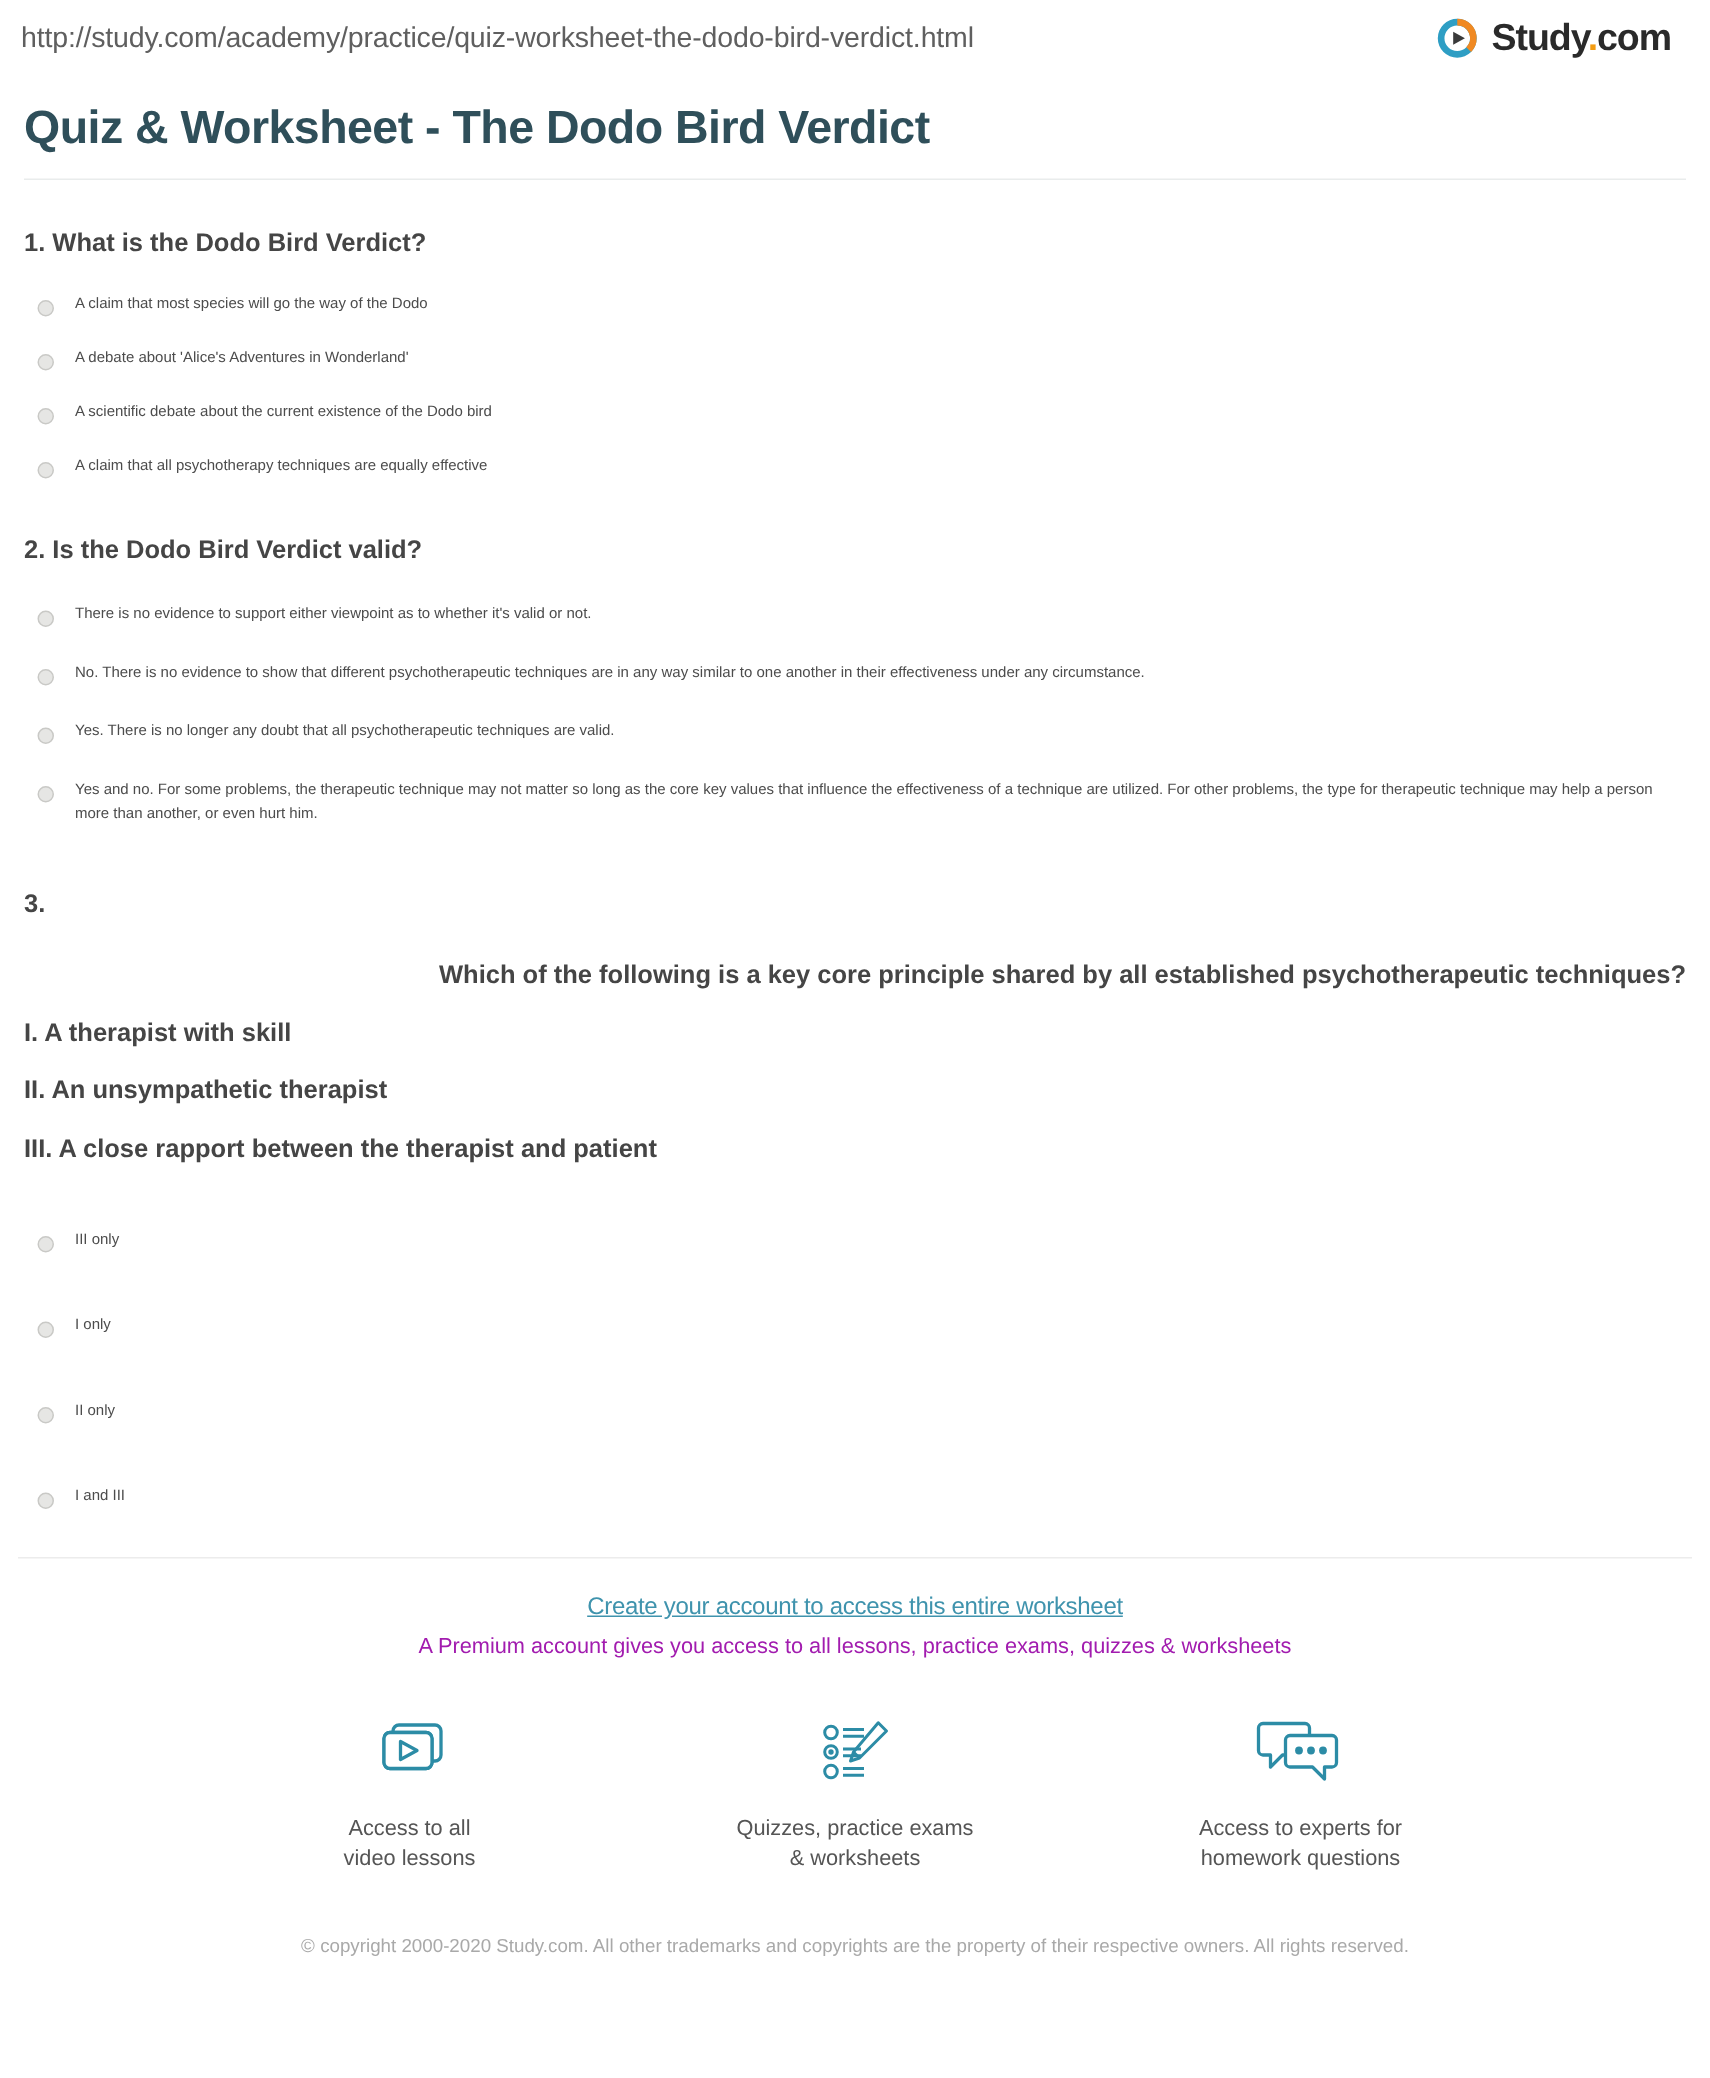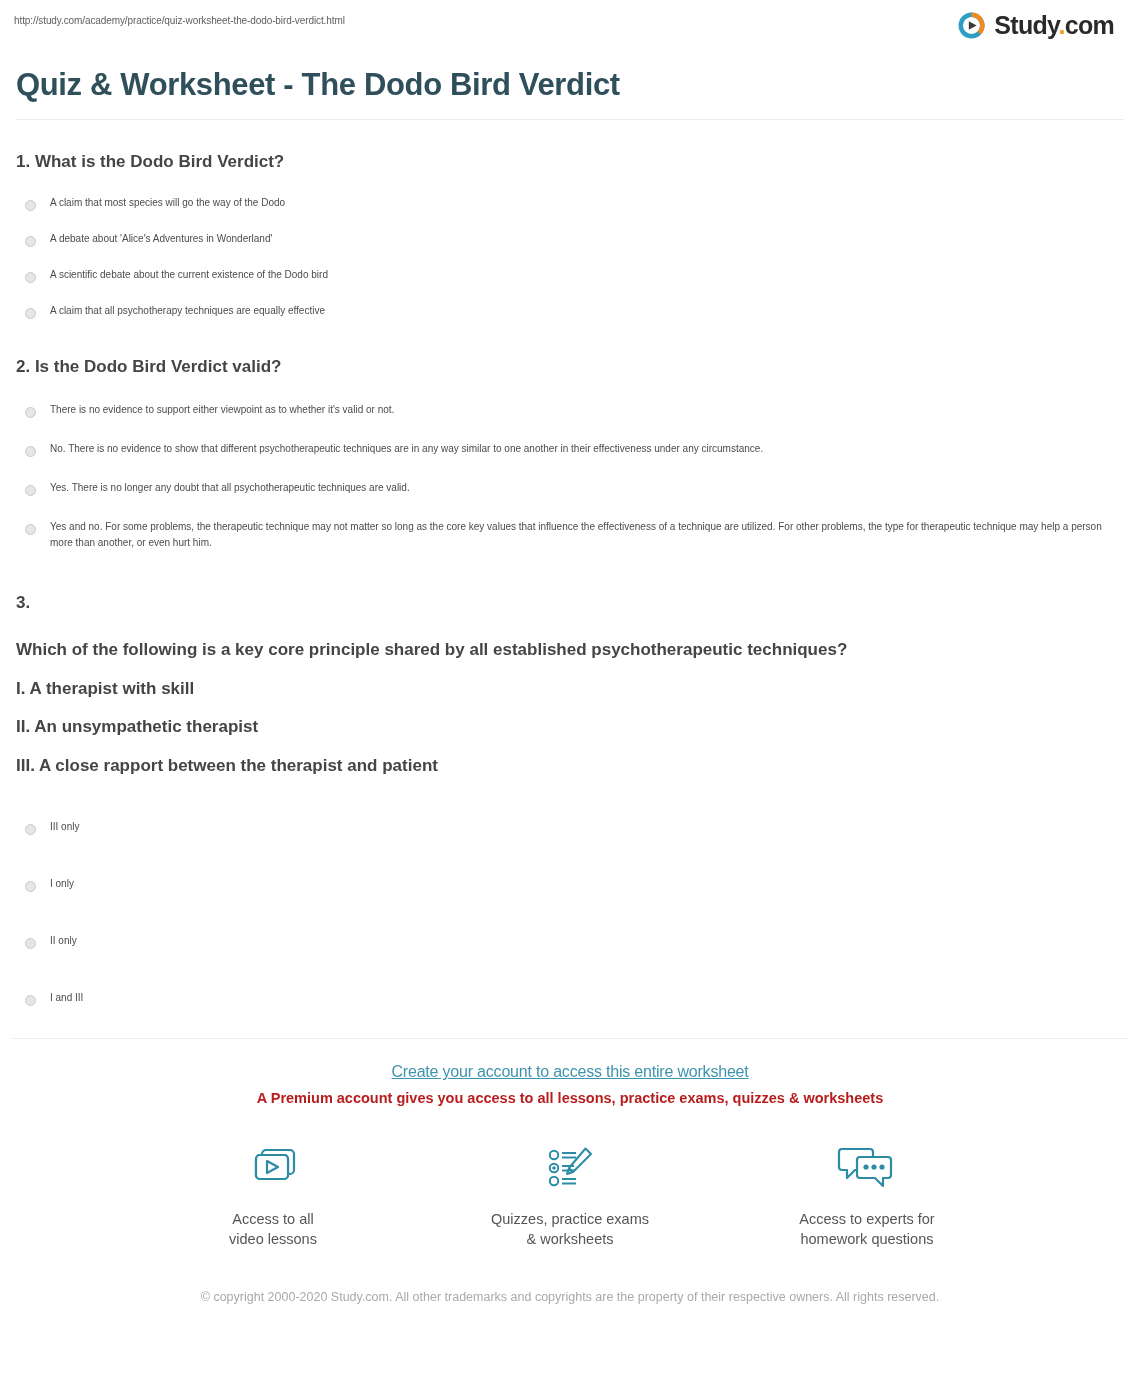--- a/index.html
+++ b/index.html
@@ -19,21 +19,21 @@
 
   
   .page-header {
     display: flex;
     align-items: flex-start;
     justify-content: space-between;
     padding: 10px 14px 0 14px;
     height: 56px;
   }
   .url-bar {
-    font-size: 10px;
+    font-size: 19px;
     color: #5f5f5f;
     letter-spacing: -0.1px;
     padding-top: 5px;
     white-space: nowrap;
   }
   .brand-logo {
     display: flex;
     align-items: center;
     gap: 7px;
     padding-right: 12px;
@@ -81,21 +81,21 @@
     margin: 0;
     line-height: 1.5;
   }
   .statement-line {
     font-size: 17px;
     font-weight: 700;
     color: #454545;
     line-height: 1.5;
     margin: 13px 0 0 0;
   }
-  .statement-line.first-stmt { margin-top: 22px; }
+  .statement-line.first-stmt { margin-top: 22px; text-align: right; }
 
   .option-list { margin: 0; padding: 0; list-style: none; }
   .option-row {
     display: flex;
     align-items: flex-start;
     margin-top: 20px;
     padding-left: 9px;
   }
   .option-row.tight { margin-top: 23px; }
   .radio-dot {
@@ -126,23 +126,22 @@
   .cta-section { text-align: center; padding-top: 24px; }
   .cta-heading {
     font-size: 16px;
     color: #3f93ad;
     font-weight: 400;
     margin: 0;
     letter-spacing: -0.2px;
   }
   .cta-subheading {
     font-size: 14.5px;
-    color: #b91c1c;
+    color: #a21caf;
     margin: 9px 0 0 0;
-    font-weight: bold;
   }
 
   .feature-row {
     display: flex;
     justify-content: center;
     gap: 132px;
     margin-top: 34px;
   }
   .feature-item {
     width: 165px;

